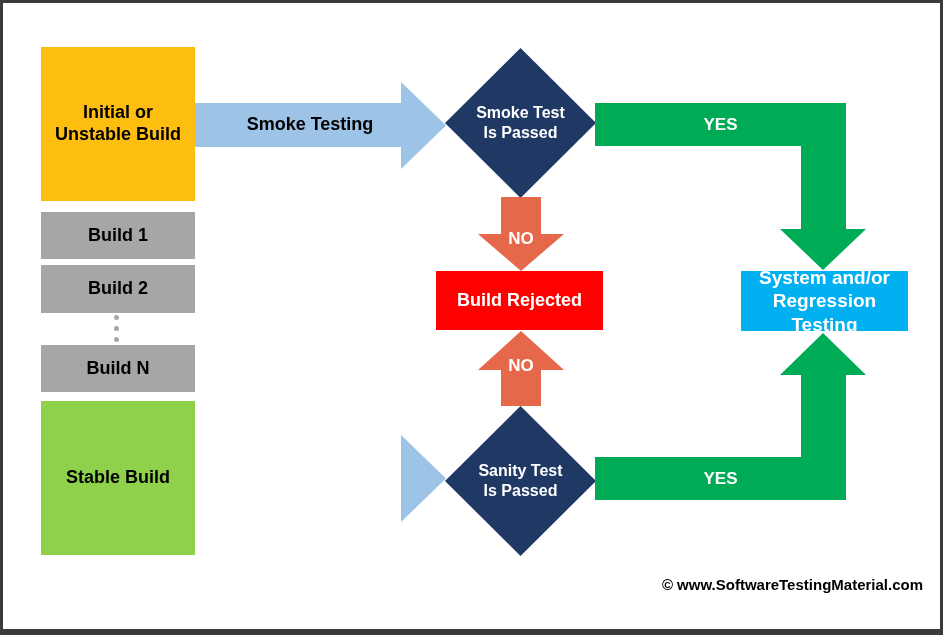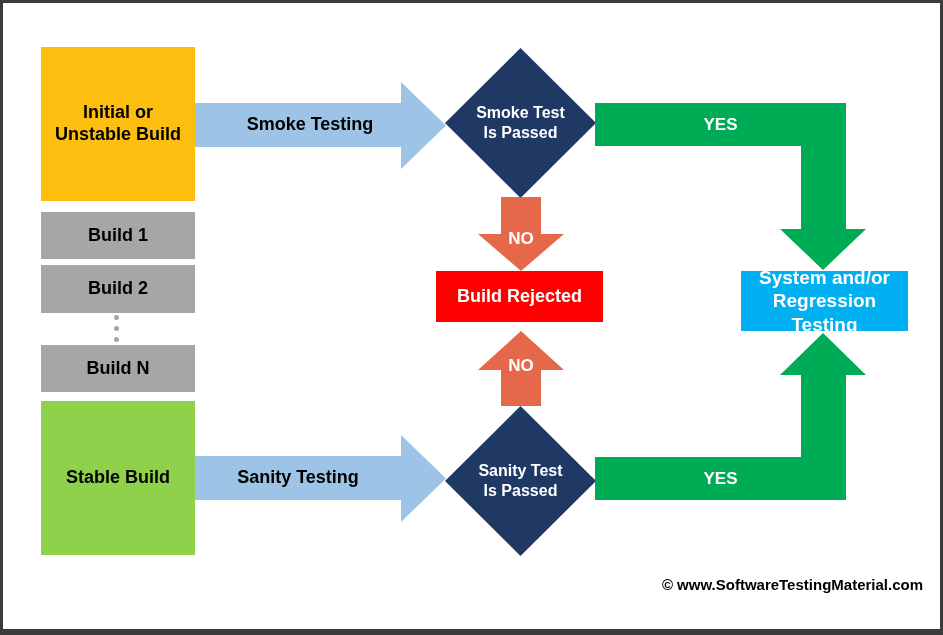--- a/index.html
+++ b/index.html
@@ -46,21 +46,21 @@
   .no-top-head{left:475px;top:231px;width:86px;height:37px;background:#e5684a;
                clip-path:polygon(0 0,100% 0,50% 100%);}
   .no-bot-head{left:475px;top:328px;width:86px;height:39px;background:#e5684a;
                clip-path:polygon(50% 0,100% 100%,0 100%);}
   .no-bot-shaft{left:498px;top:367px;width:40px;height:36px;background:#e5684a;}
   .no-lbl{width:86px;height:22px;font-size:17px;color:#fff;font-weight:bold;}
   .no-lbl-top{left:475px;top:225px;}
   .no-lbl-bot{left:475px;top:352px;}
 
   
-  .node-rejected{left:433px;top:268px;width:167px;height:51px;background:#fe0000;}
+  .node-rejected{left:433px;top:268px;width:167px;height:59px;background:#fe0000;}
   .node-system{left:738px;top:268px;width:167px;height:60px;background:#00b0f0;}
   .node-rejected .lbl{font-size:18px;color:#fff;}
   .node-system .lbl{font-size:19px;color:#fff;}
 
   
   .yes-top-h{left:592px;top:100px;width:251px;height:43px;background:#00ab55;}
   .yes-top-v{left:798px;top:142px;width:45px;height:84px;background:#00ab55;}
   .yes-top-head{left:777px;top:226px;width:86px;height:41px;background:#00ab55;
                 clip-path:polygon(0 0,100% 0,50% 100%);}
   .yes-bot-h{left:592px;top:454px;width:251px;height:43px;background:#00ab55;}
@@ -94,23 +94,20 @@
   </div>
   <div class="abs flexc node-stable">
     <span class="lbl blacklbl">Stable Build</span>
   </div>
 
   <div class="abs flexc smoke-shaft">
     <span class="lbl blacklbl">Smoke Testing</span>
   </div>
   <div class="abs smoke-head"></div>
 
-  <div class="abs flexc sanity-shaft">
-    <span class="lbl blacklbl">Sanity Testing</span>
-  </div>
   <div class="abs sanity-head"></div>
 
   <div class="abs flexc diamond d-smoke">
     <span class="whitelbl">Smoke Test
 Is Passed</span>
   </div>
   <div class="abs flexc diamond d-sanity">
     <span class="whitelbl">Sanity Test
 Is Passed</span>
   </div>

